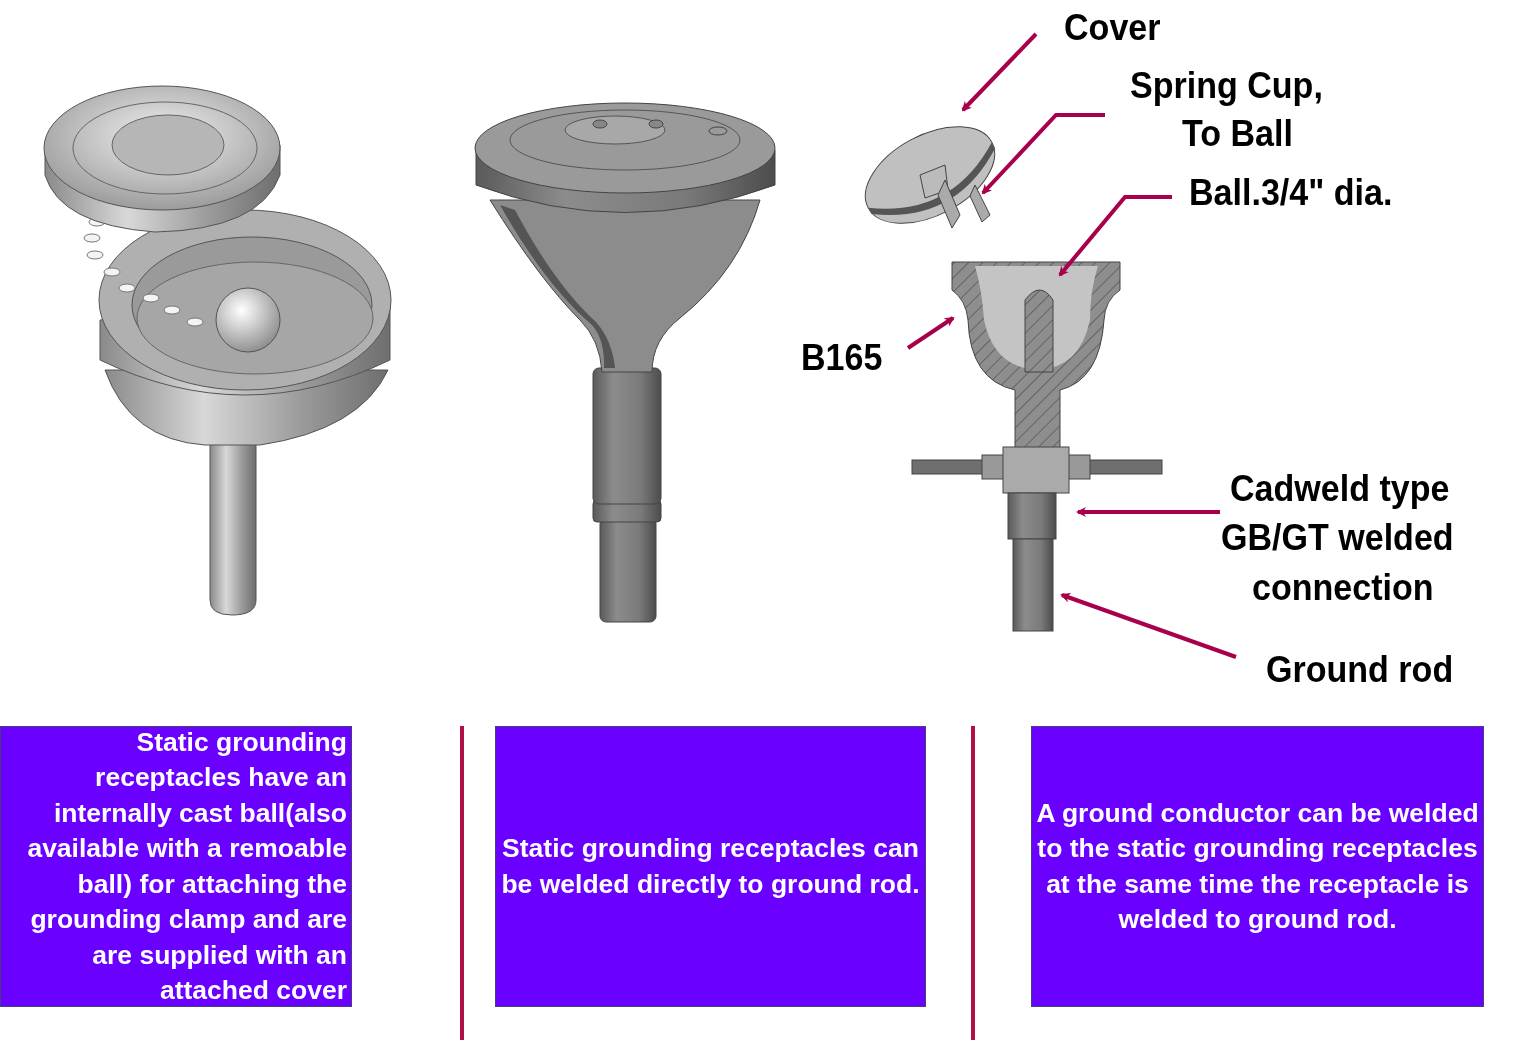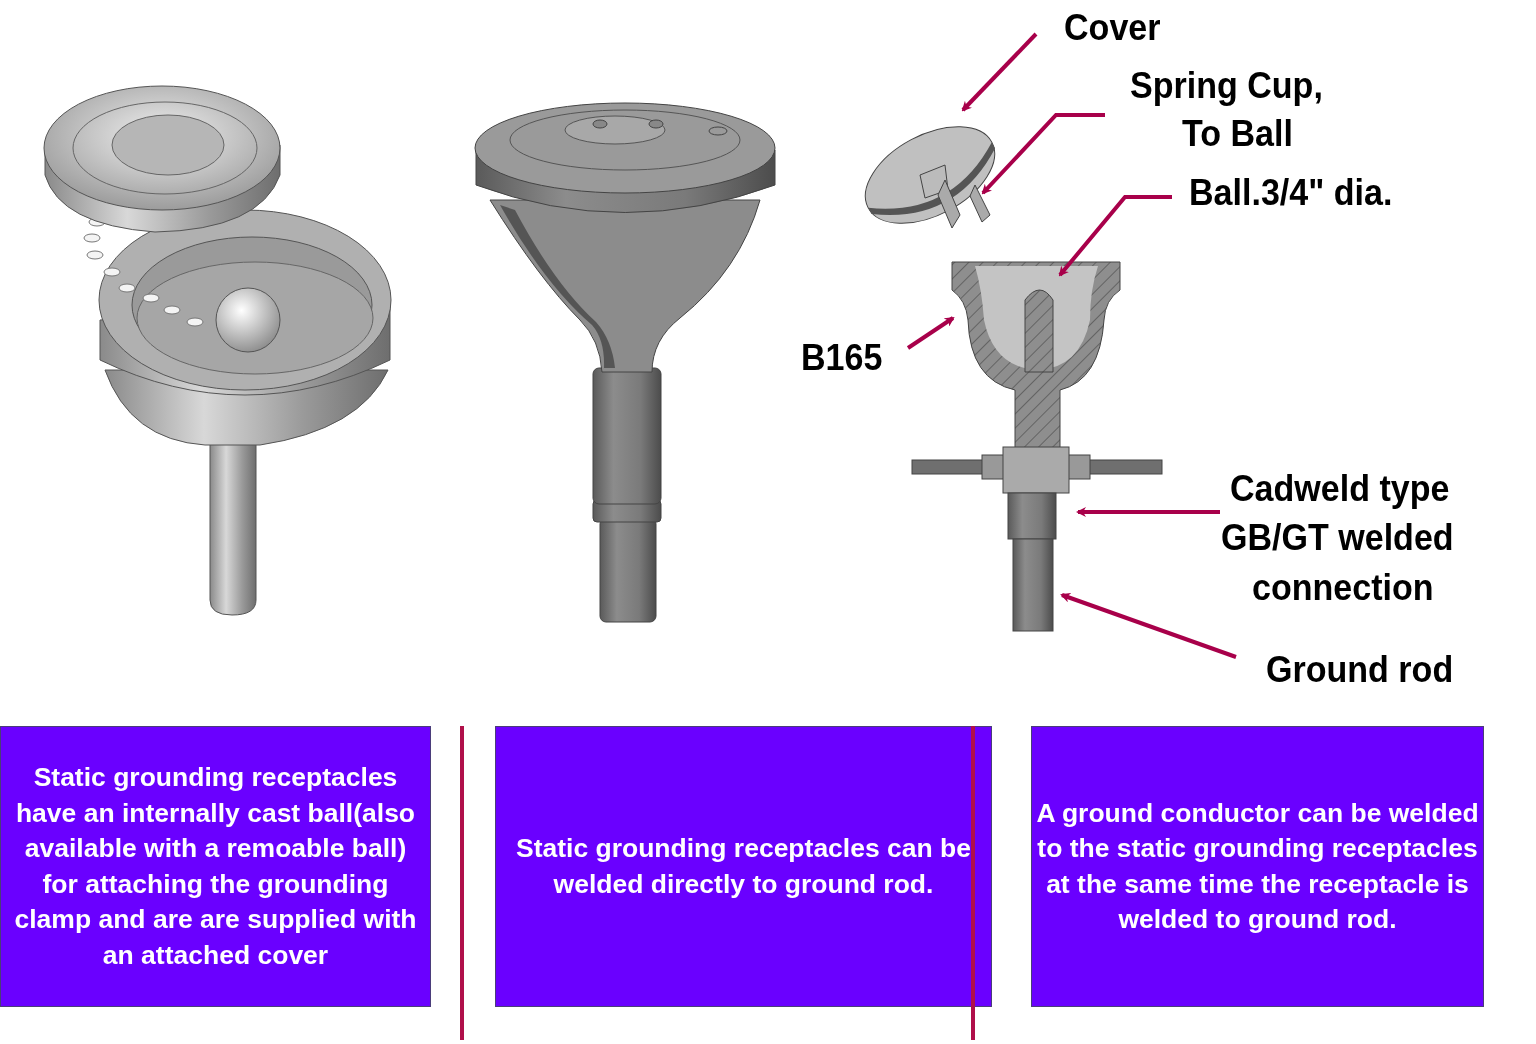--- a/index.html
+++ b/index.html
@@ -137,23 +137,23 @@
 <div class="label" style="left:1064px; top:4px;">Cover</div>
 <div class="label" style="left:1130px; top:62px;">Spring Cup,</div>
 <div class="label" style="left:1182px; top:110px;">To Ball</div>
 <div class="label" style="left:1189px; top:169px;">Ball.3/4" dia.</div>
 <div class="label" style="left:801px; top:334px;">B165</div>
 <div class="label" style="left:1230px; top:465px;">Cadweld type</div>
 <div class="label" style="left:1221px; top:514px;">GB/GT welded</div>
 <div class="label" style="left:1252px; top:564px;">connection</div>
 <div class="label" style="left:1266px; top:646px;">Ground rod</div>
 
-<div class="box" style="left:0px; width:431px;">
+<div class="box" style="left:0px; width:352px;text-align:right;">
   <span>Static grounding receptacles have an internally cast ball(also available with a remoable ball) for attaching the grounding clamp and are are supplied with an attached cover</span>
 </div>
 <div class="divider" style="left:460px;"></div>
-<div class="box" style="left:495px; width:497px;">
+<div class="box" style="left:495px; width:431px;">
   <span>Static grounding receptacles can be welded directly to ground rod.</span>
 </div>
 <div class="divider" style="left:971px;"></div>
 <div class="box" style="left:1031px; width:453px;">
   <span>A ground conductor can be welded to the static grounding receptacles at the same time the receptacle is welded to ground rod.</span>
 </div>
 
 </body></html>

